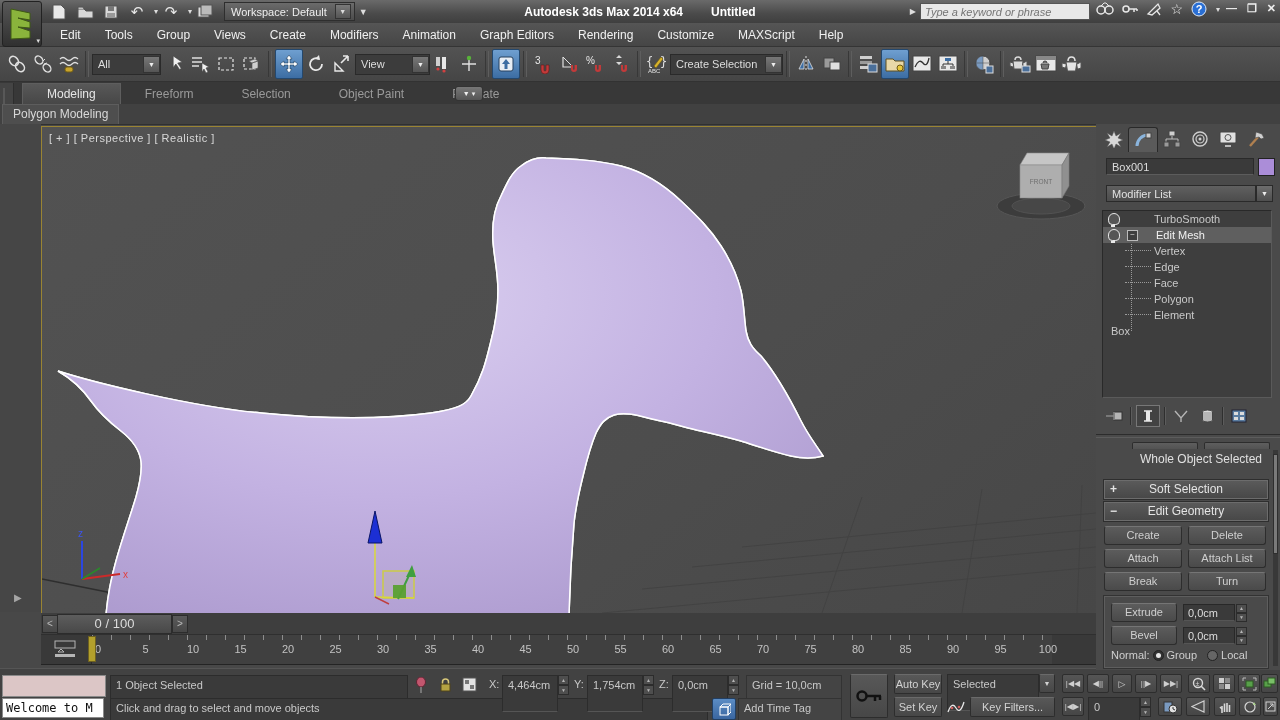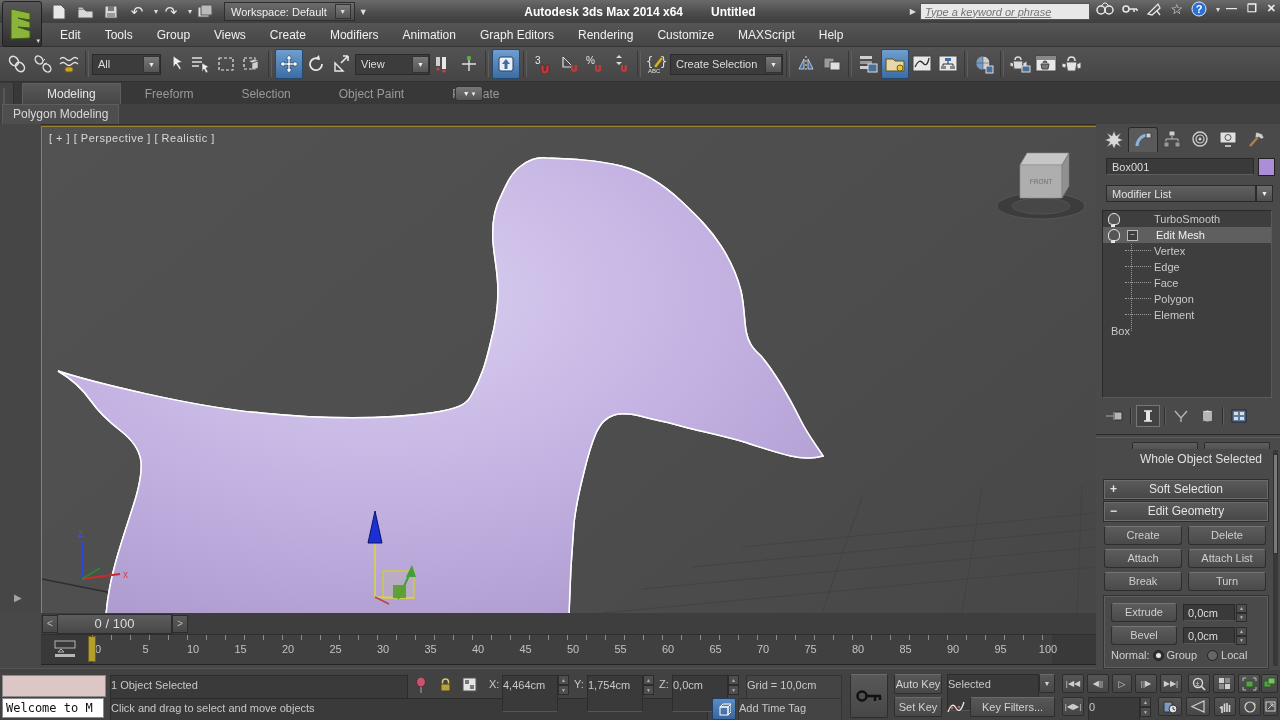--- a/index.html
+++ b/index.html
@@ -12,21 +12,21 @@
   #maxlogo{position:absolute;left:2px;top:1px;width:38px;height:44px;background:linear-gradient(#585858,#303030);border:1px solid #222;border-radius:3px;z-index:5;display:flex;align-items:center;justify-content:center;}
   #maxlogo svg{display:block}
   .tb-ico{width:22px;height:18px;margin:0 2px;display:flex;align-items:center;justify-content:center;color:#ddd;}
   .tb-ico svg{display:block}
   #workspace{display:flex;align-items:center;height:17px;background:linear-gradient(#6b6b6b,#4c4c4c);border:1px solid #2e2e2e;padding:0 3px 0 6px;margin-left:6px;color:#eee;}
   #workspace .arrowbox{width:14px;height:13px;margin-left:8px;background:linear-gradient(#7a7a7a,#555);border:1px solid #333;display:flex;align-items:center;justify-content:center;font-size:7px;color:#ddd;}
   .flyout{margin-left:4px;font-size:8px;color:#ddd;}
   #title-text{position:absolute;left:0;right:0;text-align:center;font-weight:bold;color:#fff;font-size:12px;pointer-events:none;}
   #title-text .doc{font-weight:bold;margin-left:28px;}
   #search-wrap{position:absolute;right:190px;top:3px;display:flex;align-items:center;}
-  #search-input{width:160px;height:15px;background:#e8e8e8;border:1px solid #555;font-style:italic;color:#777;font-size:11px;padding:0 4px;font-family:"Liberation Sans",sans-serif;text-decoration:underline;}
+  #search-input{width:160px;height:15px;background:#e8e8e8;border:1px solid #555;font-style:italic;color:#777;font-size:11px;padding:0 4px;font-family:"Liberation Sans",sans-serif;}
   #info-icons{position:absolute;right:60px;top:1px;display:flex;align-items:center;gap:8px;}
   #win-controls{position:absolute;right:4px;top:2px;display:flex;gap:10px;color:#eee;font-size:11px;font-weight:bold;}
   #win-controls span{cursor:default}
 
   
   #menubar{left:0;top:23px;width:1280px;height:24px;background:linear-gradient(#555,#464646);display:flex;align-items:center;padding-left:48px;box-sizing:border-box;border-bottom:1px solid #353535;}
   .menu-item{padding:3px 12px;color:#f0f0f0;font-size:12px;cursor:default;}
 
   
   #toolbar{left:0;top:47px;width:1280px;height:35px;background:linear-gradient(#535353,#454545);border-bottom:1px solid #323232;display:flex;align-items:center;padding-left:4px;box-sizing:border-box;}
@@ -60,21 +60,21 @@
   #ts-handle{position:absolute;left:16px;top:1px;width:113px;height:18px;background:linear-gradient(#5d5d5d,#484848);border:1px solid #2c2c2c;color:#ddd;text-align:center;line-height:17px;font-size:13px;}
   #ruler{left:41px;top:635px;width:1055px;height:29px;background:#393939;border-bottom:1px solid #242424;}
   #mini-curve-btn{position:absolute;left:10px;top:4px;width:28px;height:20px;display:flex;align-items:center;justify-content:center;}
   #ruler-frames{position:absolute;left:50px;top:0;width:960px;height:29px;background:#404040;border-left:1px solid #2a2a2a;}
   .rtick{position:absolute;top:0;width:1px;height:5px;background:#8d8d8d;}
   .rnum{position:absolute;top:8px;transform:translateX(-50%);color:#c2c2c2;font-size:11px;}
   .playhead{position:absolute;top:1px;width:8px;height:26px;background:#b3a02c;border:1px solid #6e6120;box-sizing:border-box;}
 
   
   #statusbar{left:0;top:668px;width:1280px;height:52px;background:#424242;border-top:1px solid #555;}
-  .sb-field{position:absolute;height:37px;background:#3a3a3a;border:1px solid #2c2c2c;border-bottom-color:#555;color:#c8c8c8;line-height:18px;box-sizing:border-box;}
+  .sb-field{position:absolute;height:37px;background:#3a3a3a;border:1px solid #2c2c2c;border-bottom-color:#555;color:#c8c8c8;line-height:18px;padding-left:5px;box-sizing:border-box;}
   .sb-label{position:absolute;color:#c8c8c8;line-height:19px;}
   .sb-btn{position:absolute;height:20px;background:linear-gradient(#585858,#474747);border:1px solid #2d2d2d;border-top-color:#6a6a6a;color:#d2d2d2;text-align:center;box-sizing:border-box;border-radius:2px;}
   .spin{position:absolute;width:11px;height:19px;display:flex;flex-direction:column;}
   .spin i{flex:1;background:#4e4e4e;border:1px solid #2c2c2c;color:#b5b5b5;font-style:normal;font-size:5px;line-height:8px;text-align:center;}
   #listener-pink{left:2px;top:6px;width:102px;height:20px;background:#dcc6c6;border:1px solid #8a8a8a;}
   #listener-white{left:2px;top:29px;width:102px;height:20px;background:#fff;border:1px solid #8a8a8a;color:#111;font-family:"DejaVu Sans Mono",monospace;font-size:12px;line-height:19px;padding-left:3px;box-sizing:border-box;overflow:hidden;}
   .mini-ico{position:absolute;width:18px;height:19px;display:flex;align-items:center;justify-content:center;}
   .pb-btn{position:absolute;height:19px;display:flex;align-items:center;justify-content:center;color:#cfcfcf;background:linear-gradient(#555,#464646);border:1px solid #2d2d2d;border-radius:2px;box-sizing:border-box;}
 
   

